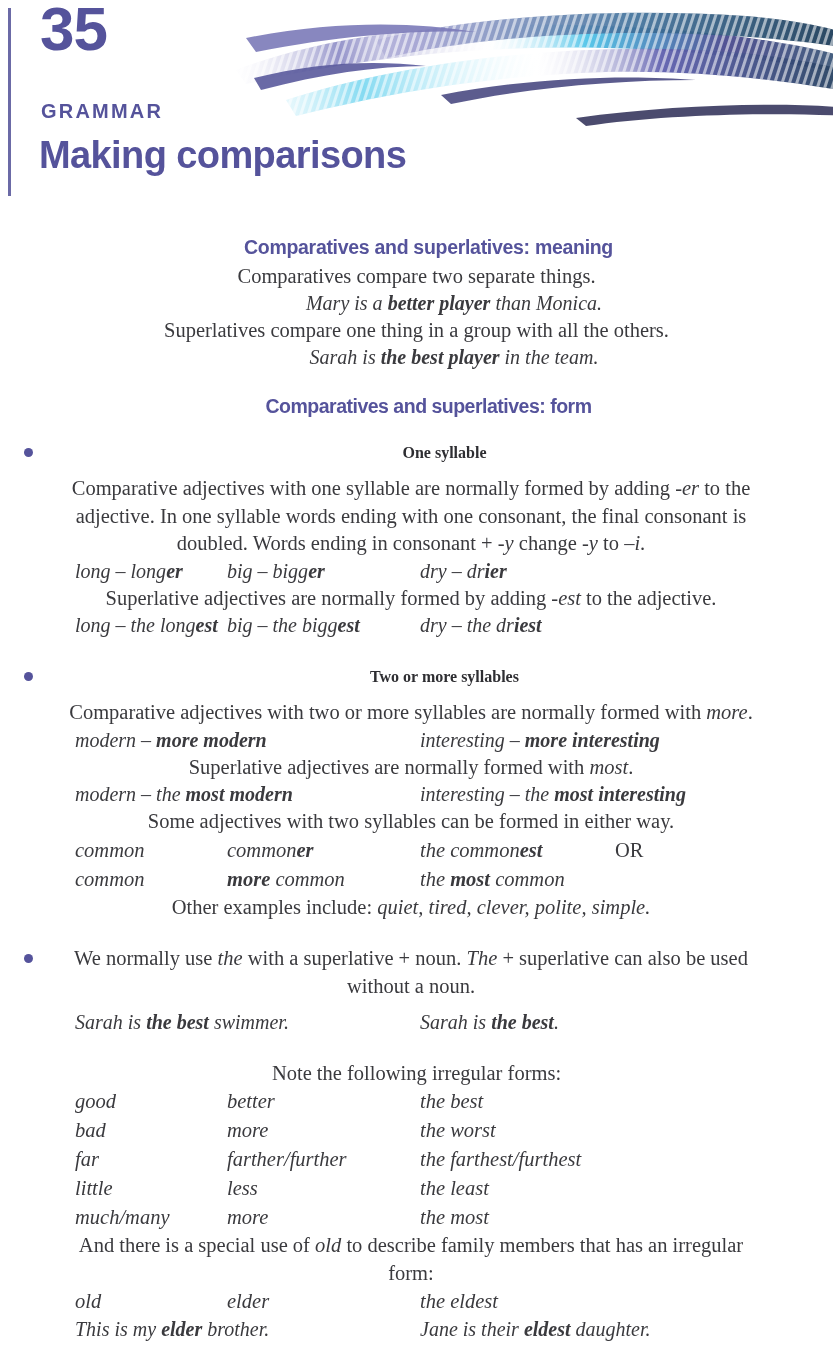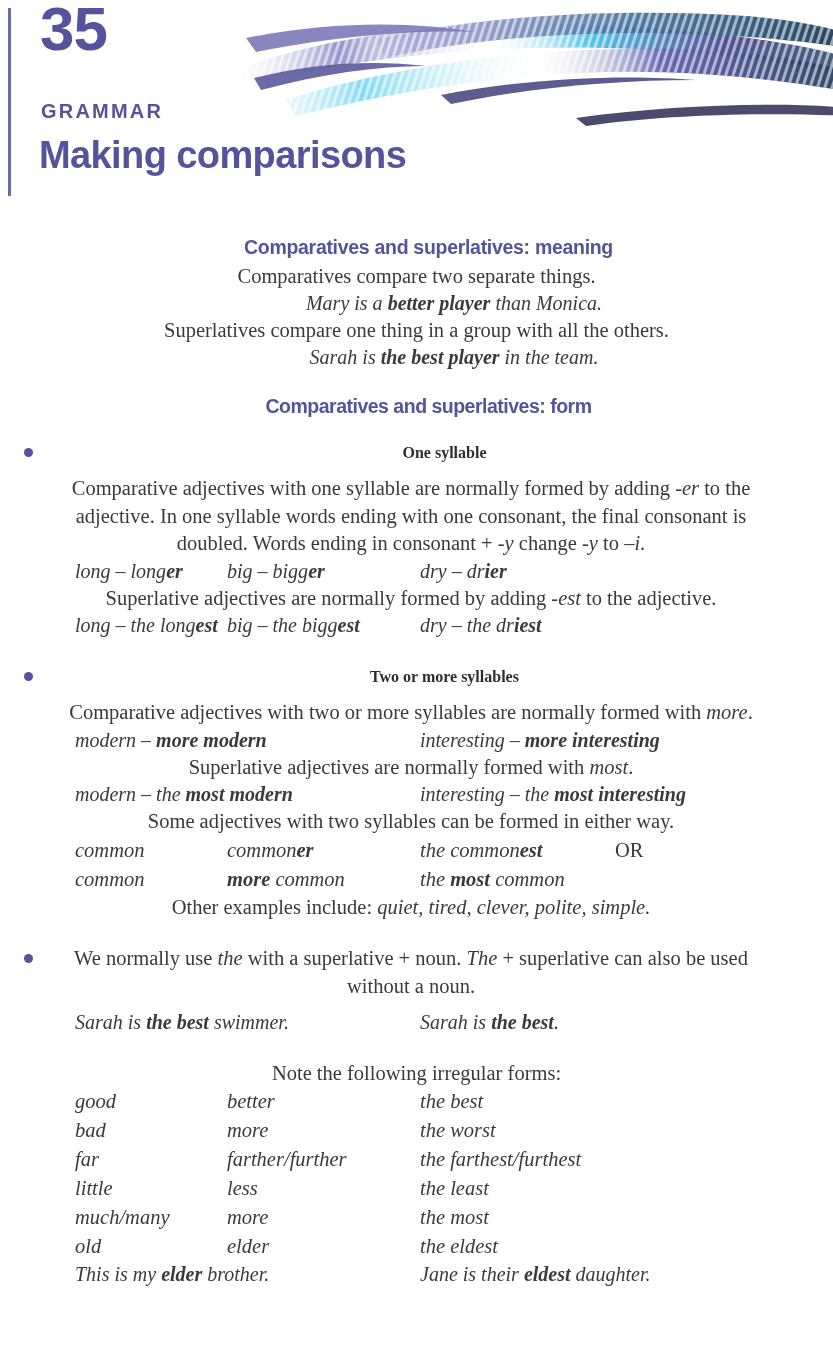--- a/index.html
+++ b/index.html
@@ -372,20 +372,21 @@
       <span class="k1">little</span>
       <span class="k2">less</span>
       <span class="k3">the least</span>
     </div>
     <div class="irr-row indent-2">
       <span class="k1">much/many</span>
       <span class="k2">more</span>
       <span class="k3">the most</span>
     </div>
 
+    <div class="para indent-1"><span>And there is a special use of </span><i>old</i><span> to describe family members that has an irregular form:</span></div>
 
     <div class="irr-row indent-2">
       <span class="k1">old</span>
       <span class="k2">elder</span>
       <span class="k3">the eldest</span>
     </div>
 
     <div class="ex-cols indent-2">
       <span class="c1"><span>This is my </span><b>elder</b><span> brother.</span></span>
       <span class="c3"><span>Jane is their </span><b>eldest</b><span> daughter.</span></span>

